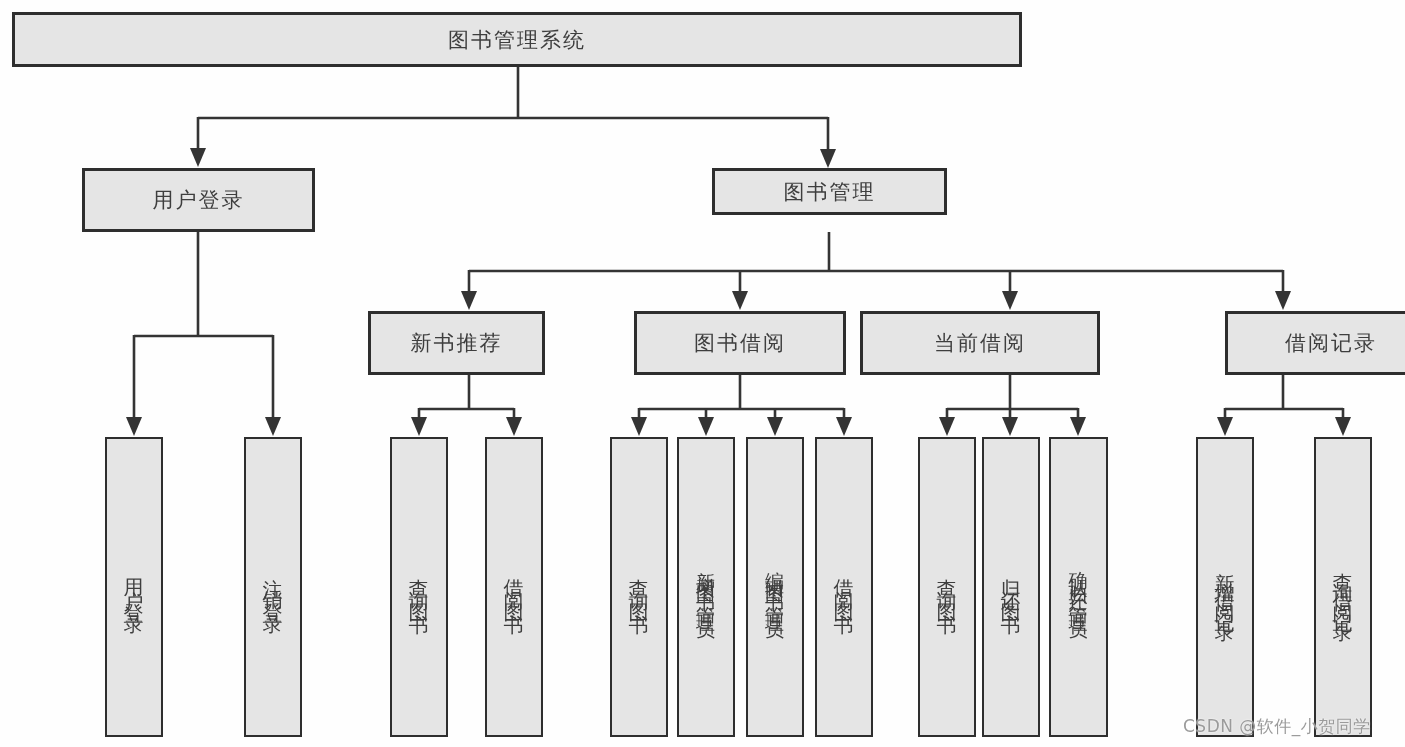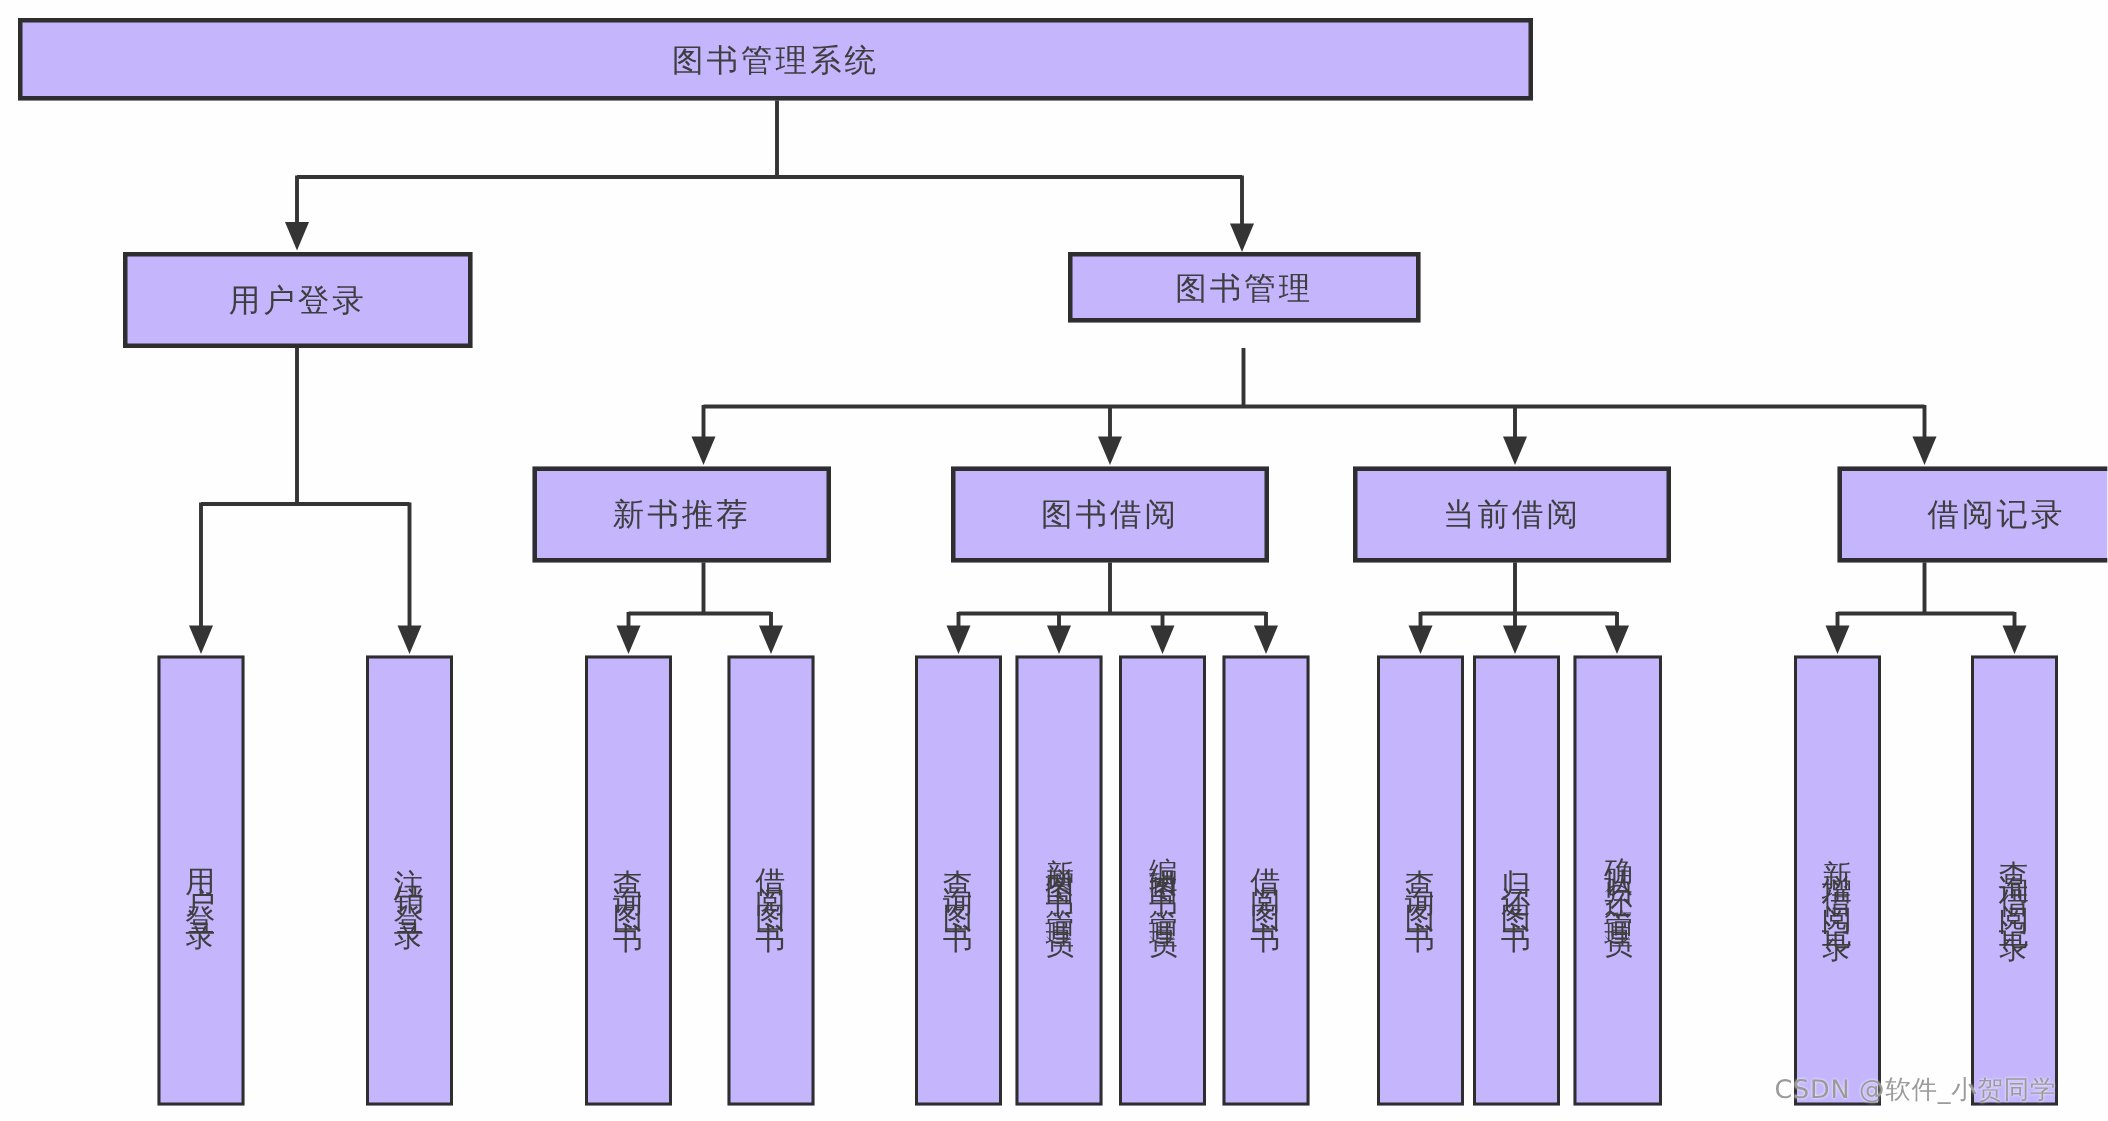--- a/index.html
+++ b/index.html
@@ -16,21 +16,21 @@
     overflow: hidden;
   }
   #connectors {
     position: absolute;
     left: 0; top: 0;
     width: 1405px; height: 747px;
     z-index: 1;
   }
   .node {
     position: absolute;
-    background: #c4b5fd;
+    background: #e5e5e5;
     border: 3px solid #2e2e2e;
     box-sizing: border-box;
     display: flex;
     align-items: center;
     justify-content: center;
     color: #3e3e3e;
     z-index: 2;
   }
   .hnode {
     font-size: 21px;
@@ -137,23 +137,23 @@
       <polygon points="1225,436 1217,417 1233,417"></polygon>
       <polygon points="1343,436 1335,417 1351,417"></polygon>
     </g>
   </svg>
 
   <div class="node hnode" style="left:12px; top:12px; width:1010px; height:55px;">图书管理系统</div>
 
   <div class="node hnode" style="left:82px; top:168px; width:233px; height:64px;">用户登录</div>
   <div class="node hnode" style="left:712px; top:168px; width:235px; height:47px;">图书管理</div>
 
-  <div class="node hnode" style="left:355px; top:311px; width:199px; height:64px;">新书推荐</div>
+  <div class="node hnode" style="left:368px; top:311px; width:177px; height:64px;">新书推荐</div>
   <div class="node hnode" style="left:634px; top:311px; width:212px; height:64px;">图书借阅</div>
-  <div class="node hnode" style="left:902px; top:311px; width:212px; height:64px;">当前借阅</div>
+  <div class="node hnode" style="left:860px; top:311px; width:240px; height:64px;">当前借阅</div>
   <div class="node hnode" style="left:1177px; top:311px; width:212px; height:64px;margin-left:48px;">借阅记录</div>
 
   <div class="node leaf" style="left:105px;">
     <span>用户登录</span>
   </div>
   <div class="node leaf" style="left:244px;">
     <span>注销登录</span>
   </div>
 
   <div class="node leaf" style="left:390px;">

